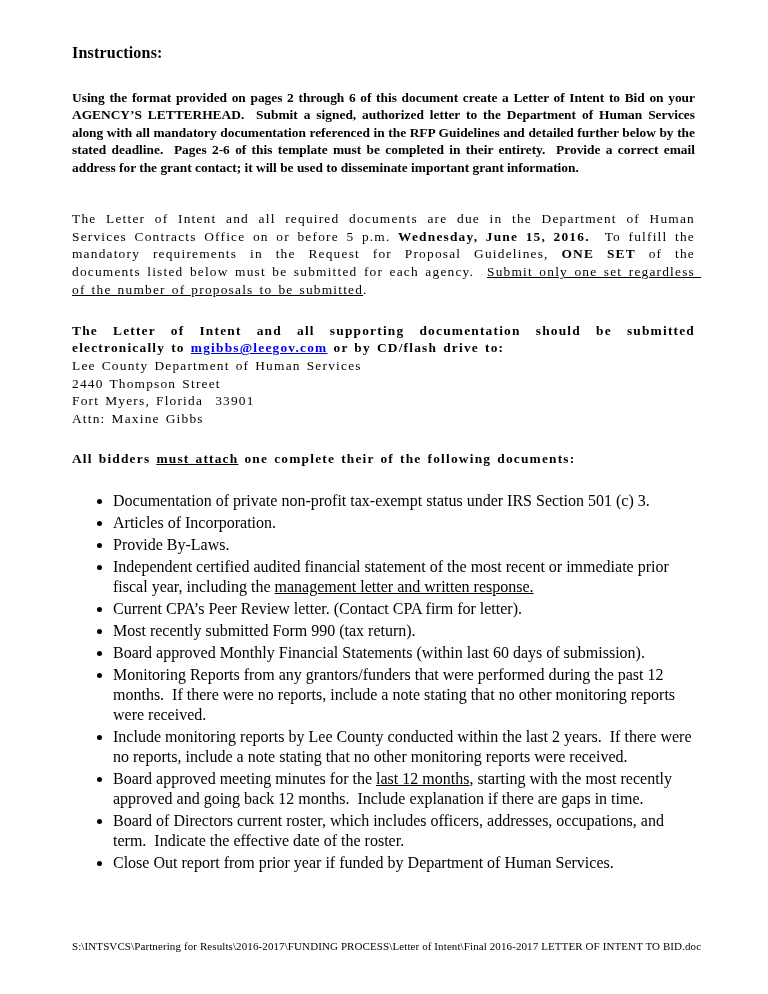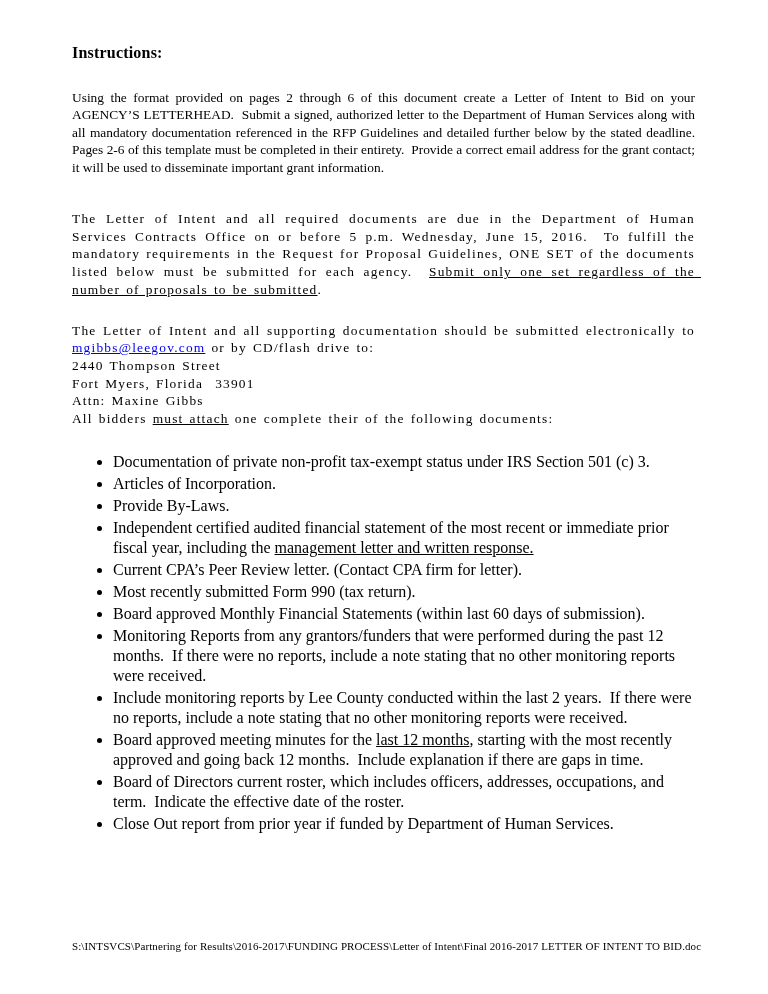--- a/index.html
+++ b/index.html
@@ -19,55 +19,55 @@
     overflow: hidden;
     background: #ffffff;
   }
   h1.title {
     font-size: 16px;
     font-weight: bold;
     margin: 0 0 27px 0;
     letter-spacing: 0.2px;
   }
   p { margin: 0; white-space: pre-wrap; }
-  .bold { font-weight: normal; }
+  .bold { font-weight: bold; }
   .justify { text-align: justify; }
   .tracked { letter-spacing: 1.2px; word-spacing: 1.5px; }
   .intro {
     font-size: 13.4px;
     line-height: 1.3;
     margin-bottom: 34px;
   }
   .due {
     font-size: 13.4px;
     line-height: 1.32;
     margin-bottom: 23px;
   }
-  .submission { }
+  .submission { margin-bottom: 22px; }
   .sub-heading, .address-line {
     font-size: 13.4px;
     line-height: 1.32;
   }
   .bidders {
     font-size: 13.4px;
     line-height: 1.32;
     margin-bottom: 24px;
   }
   ul.docs {
     margin: 0;
     padding: 0 0 0 41px;
     list-style: disc;
   }
   ul.docs li {
     font-size: 16px;
     line-height: 1.25;
     margin-bottom: 2px;
     white-space: pre-wrap;
   }
-  .b { font-weight: normal; }
+  .b { font-weight: bold; }
   .u { text-decoration: underline; }
   .link { text-decoration: underline; cursor: pointer; }
   .footer {
     position: absolute;
     left: 72px;
     bottom: 42px;
     font-size: 11px;
     letter-spacing: 0.1px;
     white-space: pre;
   }
@@ -78,20 +78,21 @@
 <div class="page">
 
   <h1 class="title">Instructions:</h1>
 
   <p class="intro bold justify">Using the format provided on pages 2 through 6 of this document create a Letter of Intent to Bid on your AGENCY’S LETTERHEAD.  Submit a signed, authorized letter to the Department of Human Services along with all mandatory documentation referenced in the RFP Guidelines and detailed further below by the stated deadline.  Pages 2-6 of this template must be completed in their entirety.  Provide a correct email address for the grant contact; it will be used to disseminate important grant information.</p>
 
   <p class="due tracked justify"><span>The Letter of Intent and all required documents are due in the Department of Human Services Contracts Office on or before 5 p.m. </span><span class="b">Wednesday, June 15, 2016.</span><span>  To fulfill the mandatory requirements in the Request for Proposal Guidelines, </span><span class="b">ONE SET</span><span> of the documents listed below must be submitted for each agency.  </span><span class="u">Submit only one set regardless of the number of proposals to be submitted</span><span>.</span></p>
 
   <div class="submission">
     <p class="sub-heading tracked justify"><span class="b">The Letter of Intent and all supporting documentation should be submitted electronically to </span><span class="b link" style="color: rgb(0, 0, 238);">mgibbs@leegov.com</span><span class="b"> or by CD/flash drive to:</span></p>
+    <p class="address-line tracked">Lee County Department of Human Services</p>
     <p class="address-line tracked">2440 Thompson Street</p>
     <p class="address-line tracked">Fort Myers, Florida  33901</p>
     <p class="address-line tracked">Attn: Maxine Gibbs</p>
   </div>
 
   <p class="bidders tracked"><span class="b">All bidders </span><span class="b u">must attach</span><span class="b"> one complete their of the following documents:</span></p>
 
   <ul class="docs">
       <li>Documentation of private non-profit tax-exempt status under IRS Section 501 (c) 3.</li>
       <li>Articles of Incorporation.</li>

